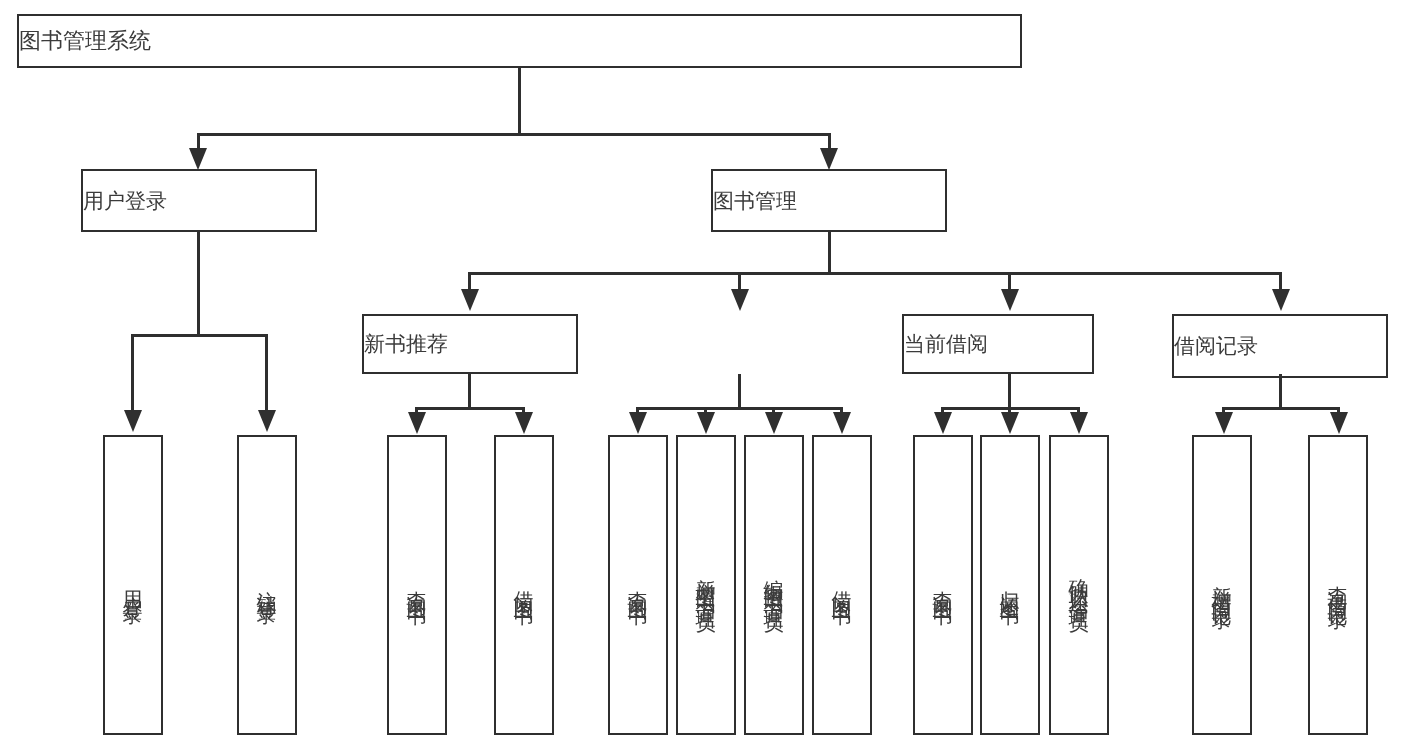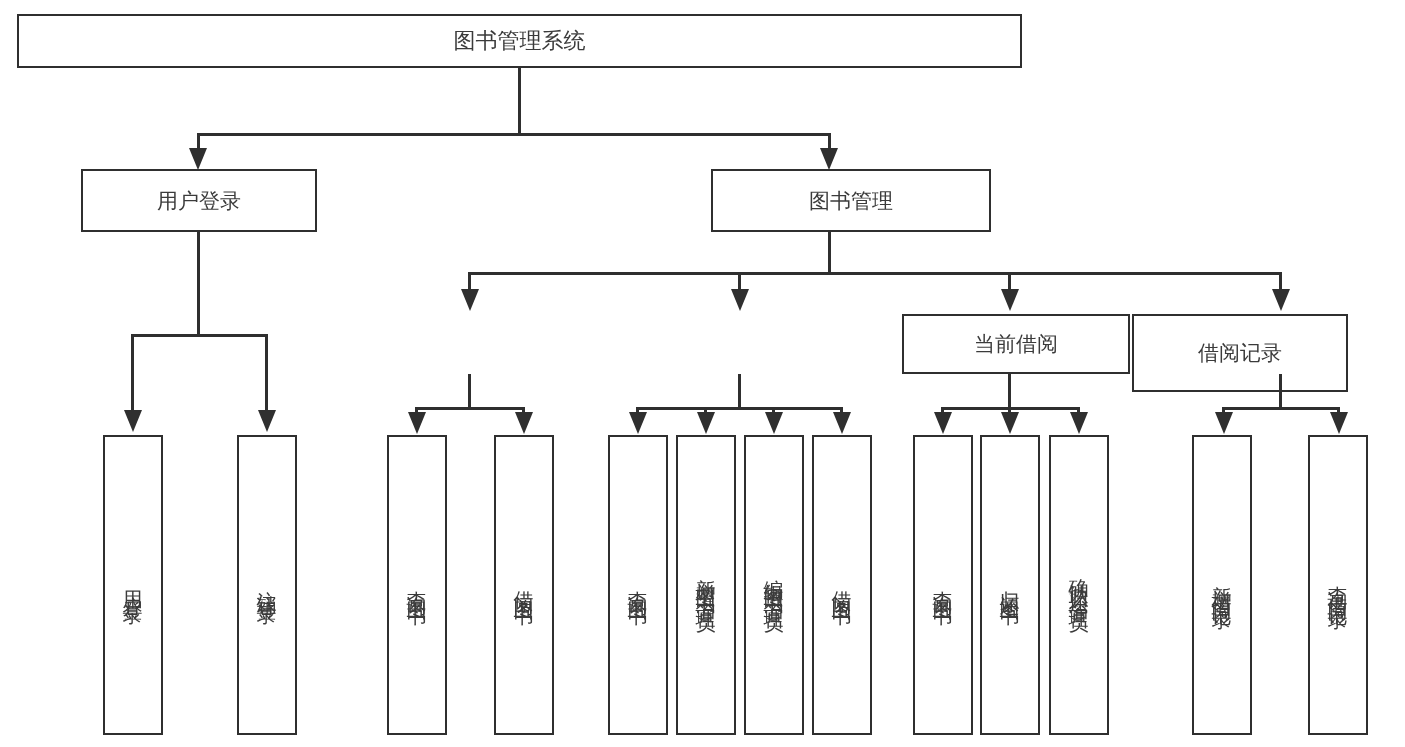--- a/index.html
+++ b/index.html
@@ -19,21 +19,20 @@
   }
 
   
   .node {
     position: absolute;
     box-sizing: border-box;
     background: #ffffff;
     border: 2px solid #2f2f2f;
     display: flex;
     align-items: center;
-    justify-content: center;
     color: #3b3b3b;
   }
   .node.root      { font-size: 22px; }
   .node.level2    { font-size: 21px; }
   .node.level3    { font-size: 21px; }
 
   
   .node.leaf {
     font-size: 20px;
     align-items: center;
@@ -90,21 +89,21 @@
   <div class="seg vline" style="left:197px; top:133px; width:3px; height:20px;"></div>
   <div class="arrow" style="left:189px; top:148px;"></div>
 
   <div class="seg vline" style="left:828px; top:133px; width:3px; height:20px;"></div>
   <div class="arrow" style="left:820px; top:148px;"></div>
 
   <div class="node level2" style="left:81px; top:169px; width:236px; height:63px;">
     <span>用户登录</span>
   </div>
 
-  <div class="node level2" style="left:711px; top:169px; width:280px; height:63px;">
+  <div class="node level2" style="left:711px; top:169px; width:236px; height:63px;">
     <span>图书管理</span>
   </div>
 
   <div class="seg vline" style="left:197px; top:232px; width:3px; height:104px;"></div>
   <div class="seg hline" style="left:131px; top:334px; width:137px; height:3px;"></div>
   <div class="seg vline" style="left:131px; top:334px; width:3px; height:80px;"></div>
   <div class="arrow" style="left:124px; top:410px;"></div>
   <div class="seg vline" style="left:265px; top:334px; width:3px; height:80px;"></div>
   <div class="arrow" style="left:258px; top:410px;"></div>
 
@@ -116,24 +115,27 @@
 
   <div class="seg vline" style="left:738px; top:272px; width:3px; height:20px;"></div>
   <div class="arrow" style="left:731px; top:289px;"></div>
 
   <div class="seg vline" style="left:1008px; top:272px; width:3px; height:20px;"></div>
   <div class="arrow" style="left:1001px; top:289px;"></div>
 
   <div class="seg vline" style="left:1279px; top:272px; width:3px; height:20px;"></div>
   <div class="arrow" style="left:1272px; top:289px;"></div>
 
-  <div class="node level3" style="left:902px; top:314px; width:228px; height:60px;">
+  <div class="node level3" style="left:362px; top:314px; width:216px; height:60px;">
+    <span>新书推荐</span>
+  </div>
+  <div class="node level3" style="left:902px; top:314px; width:192px; height:60px;">
     <span>当前借阅</span>
   </div>
-  <div class="node level3" style="left:1132px; top:314px; width:216px; height:78px;">
+  <div class="node level3" style="left:1172px; top:314px; width:216px; height:64px;">
     <span>借阅记录</span>
   </div>
 
   <div class="seg vline" style="left:468px; top:374px; width:3px; height:36px;"></div>
   <div class="seg hline" style="left:415px; top:407px; width:110px; height:3px;"></div>
   <div class="seg vline" style="left:415px; top:407px; width:3px; height:8px;"></div>
   <div class="arrow" style="left:408px; top:412px;"></div>
   <div class="seg vline" style="left:522px; top:407px; width:3px; height:8px;"></div>
   <div class="arrow" style="left:515px; top:412px;"></div>
 

